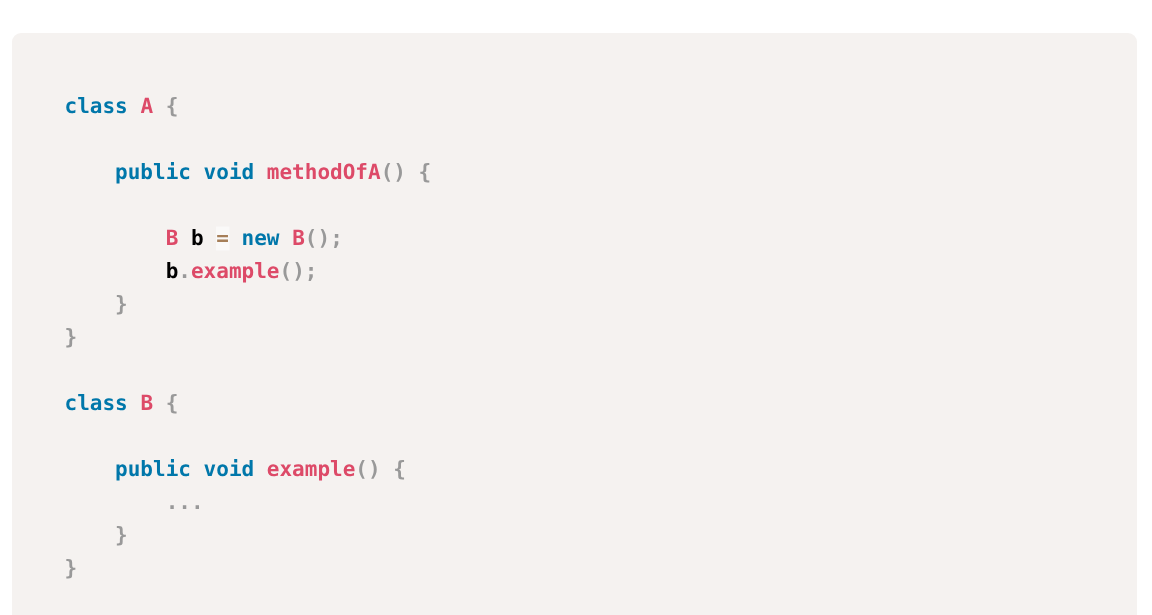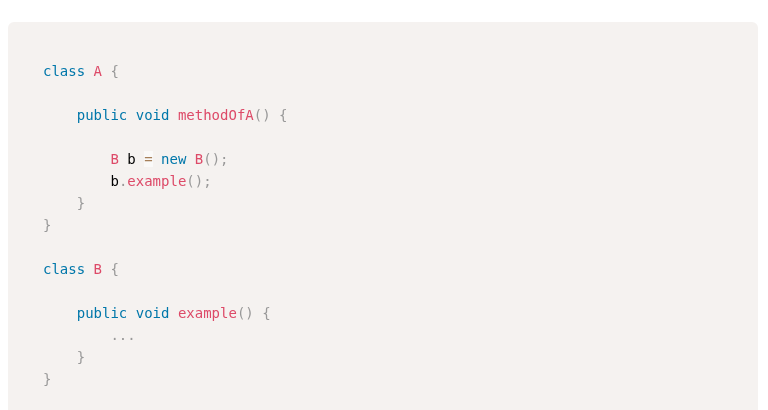--- a/index.html
+++ b/index.html
@@ -22,20 +22,21 @@
     padding: 38px 20px 26px 35px;
     font-family: "DejaVu Sans Mono", "Liberation Mono", monospace;
     font-size: 14px;
     line-height: 22px;
     white-space: pre;
     overflow: hidden;
   }
   .code-line {
     min-height: 22px;
     white-space: pre;
+    font-weight: bold;
   }
   .tok-keyword      { color: var(--c-keyword, #0077aa); }
   .tok-class-name,
   .tok-function     { color: var(--c-classname, #dd4a68); }
   .tok-punctuation  { color: var(--c-punct, #999999); }
   .tok-operator     { color: var(--c-operator, #a67f59); background: rgba(255,255,255,0.5); }
   .tok-plain        { color: var(--c-plain, #000000); }
 </style>
 </head>
 <body style="background: rgb(255, 255, 255);">

